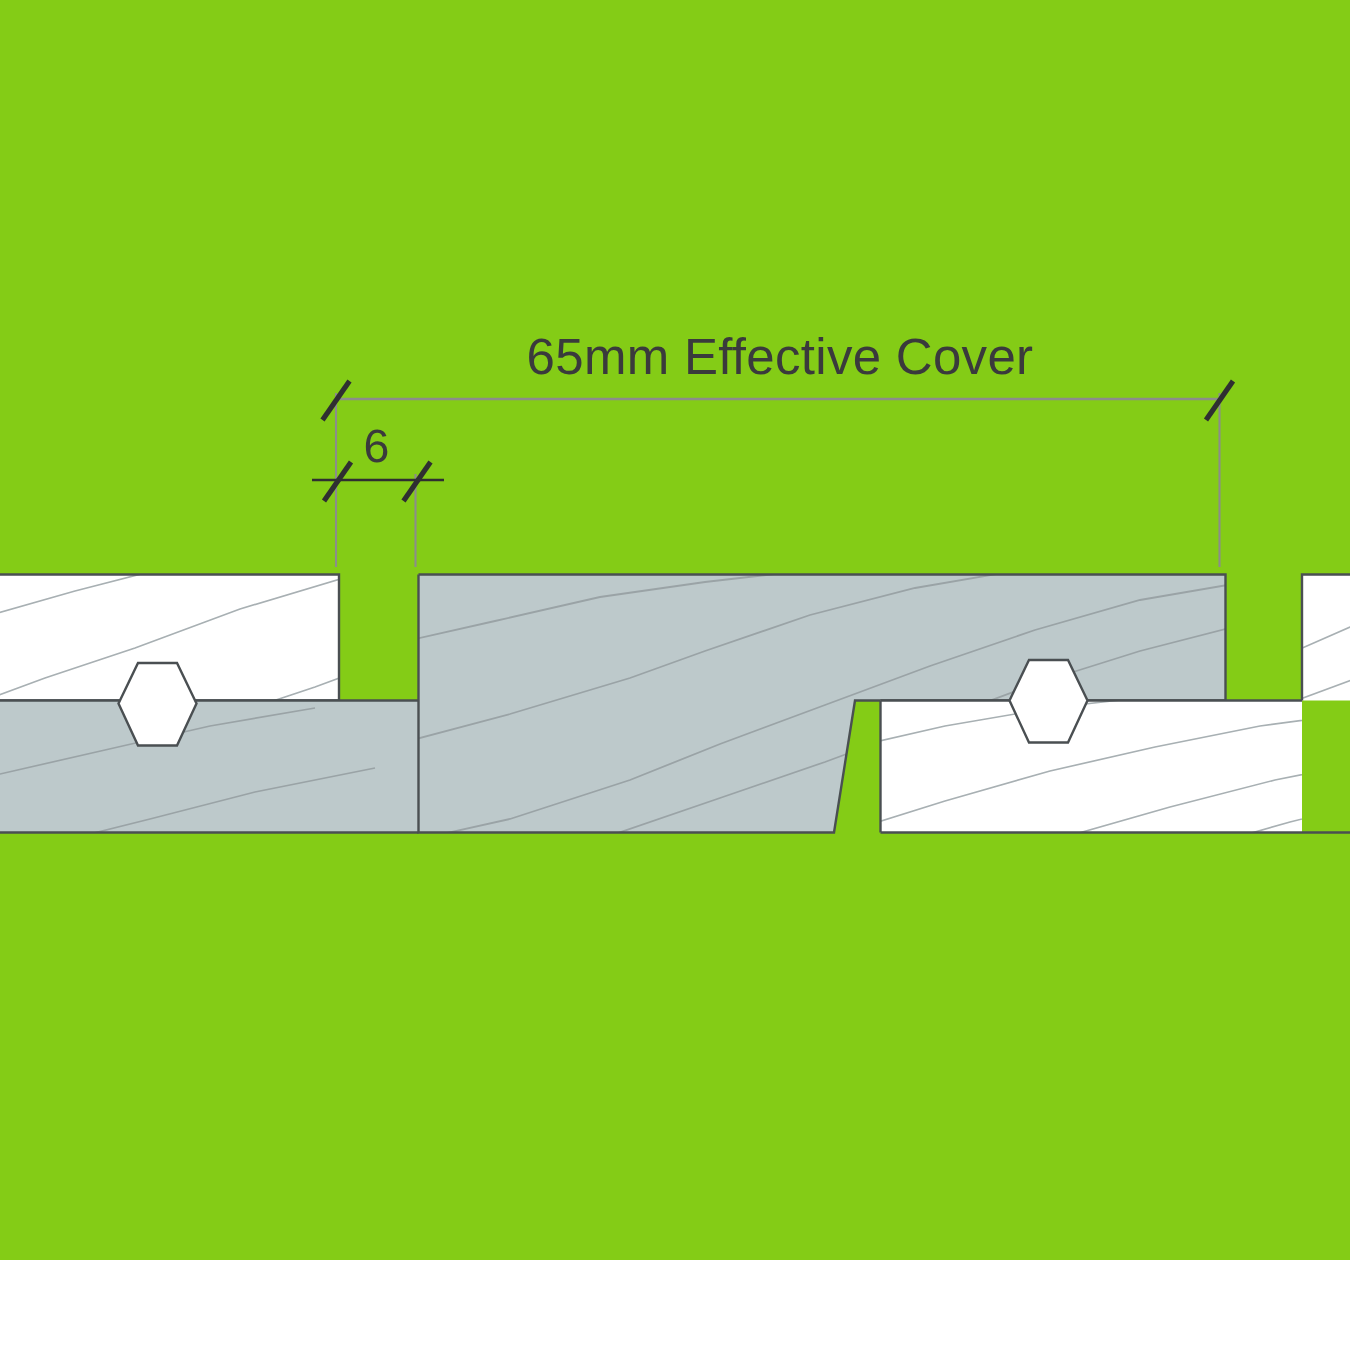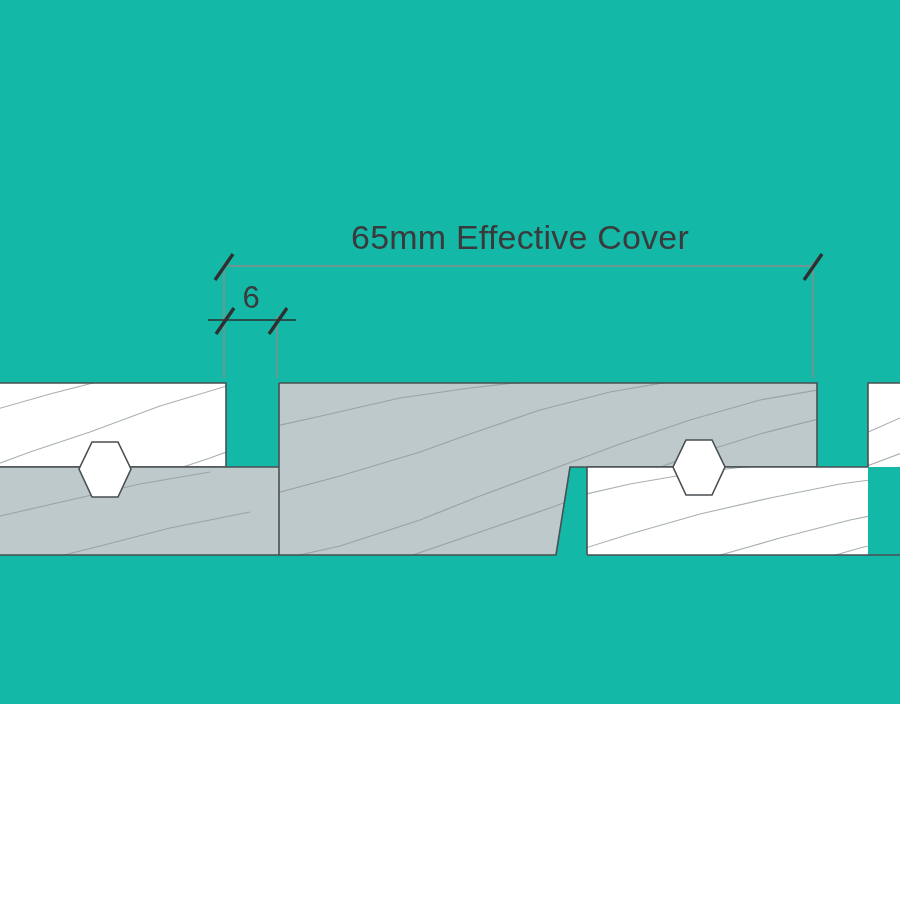--- a/index.html
+++ b/index.html
@@ -9,22 +9,22 @@
   }
   body {
     width: 900px;
     height: 900px;
     font-family: "Liberation Sans", sans-serif;
     overflow: hidden;
   }
   #drawing-root {
     position: relative;
     width: 900px;
-    height: 704px;
-    background: #14b8a6;
+    height: 840px;
+    background: #84cc16;
   }
   svg.drawing-canvas {
     display: block;
     width: 900px;
     height: 900px;
   }
   .dim-text {
     font-family: "Liberation Sans", sans-serif;
     font-weight: 300;
     fill: #3a3a3c;

